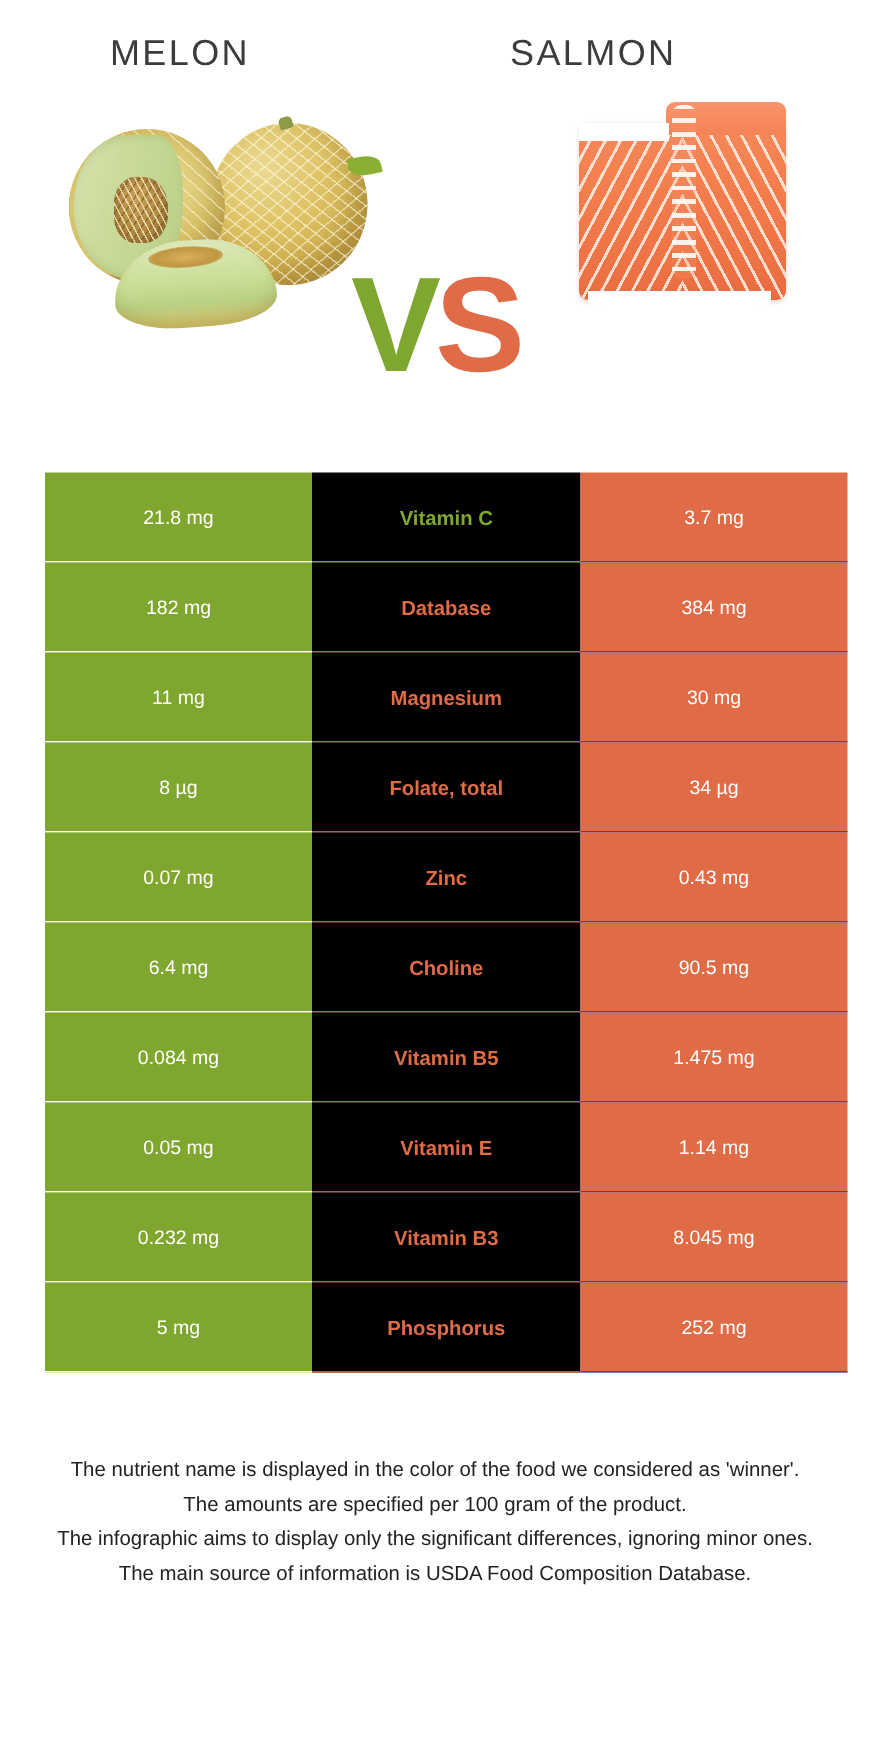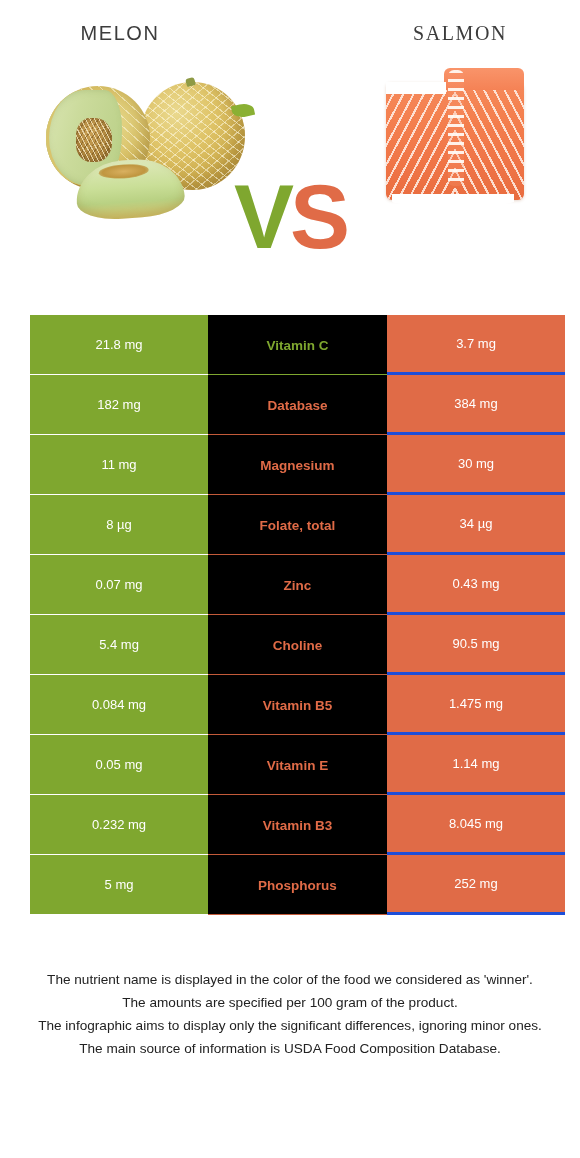--- a/index.html
+++ b/index.html
@@ -17,30 +17,30 @@
   }
 
   
   .header {
     display: flex;
     align-items: flex-start;
     padding: 22px 0 0 0;
     height: 34px;
   }
   .header-title {
-    font-size: 20px;
+    font-size: 24px;
     letter-spacing: 1.6px;
     color: #3c3c3c;
     font-weight: 300;
     text-align: center;
     white-space: nowrap;
   }
   .title-left  { width: 240px; text-align: center; }
   .title-mid   { width: 100px; }
-  .title-right { width: 240px; text-align: center; font-family: Liberation Serif, serif; }
+  .title-right { width: 240px; text-align: left; }
 
   
   .hero {
     position: relative;
     height: 215px;
     padding-left: 23px;
   }
 
   
   .melon-wrap {
@@ -305,21 +305,21 @@
   .cell-mid {
     width: 179px;
     background: #000000;
     font-weight: 700;
     font-size: 13.5px;
   }
   .cell-right {
     width: 178px;
     background: #e06b47;
     color: #ffffff;
-    border-bottom: 3px solid #1d4ed8;
+    border-bottom: 1px solid #1d4ed8;
   }
   .mid-rule {
     position: absolute;
     left: 178px;
     width: 179px;
     bottom: 0;
     height: 1px;
   }
   .win-green .cell-mid { color: #7fa72f; }
   .win-green .mid-rule { background: #7fa72f; }
@@ -403,21 +403,21 @@
       <div class="cell cell-right">34 µg</div>
       <div class="mid-rule"></div>
     </div>
     <div class="row win-orange">
       <div class="cell cell-left">0.07 mg</div>
       <div class="cell cell-mid">Zinc</div>
       <div class="cell cell-right">0.43 mg</div>
       <div class="mid-rule"></div>
     </div>
     <div class="row win-orange">
-      <div class="cell cell-left">5.4 mg</div>
+      <div class="cell cell-left">6.4 mg</div>
       <div class="cell cell-mid">Choline</div>
       <div class="cell cell-right">90.5 mg</div>
       <div class="mid-rule"></div>
     </div>
     <div class="row win-orange">
       <div class="cell cell-left">0.084 mg</div>
       <div class="cell cell-mid">Vitamin B5</div>
       <div class="cell cell-right">1.475 mg</div>
       <div class="mid-rule"></div>
     </div>

